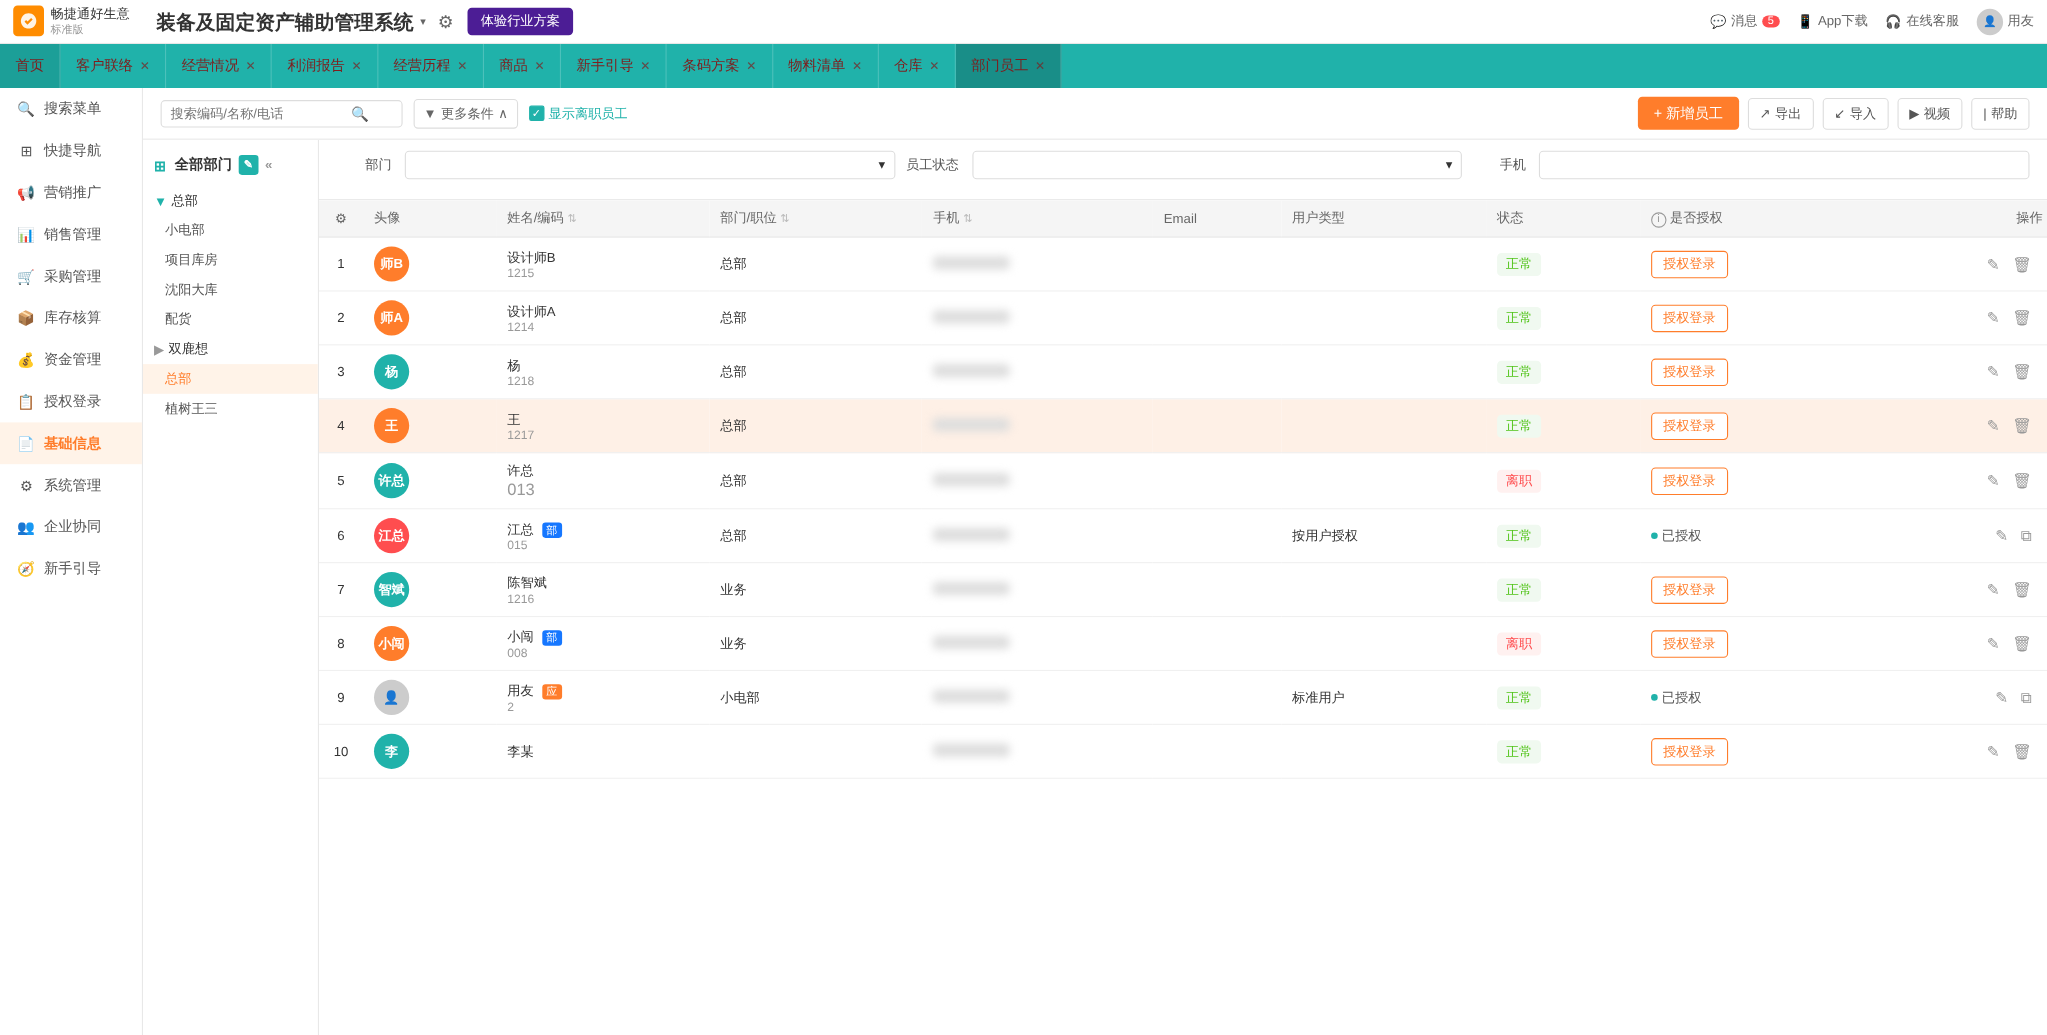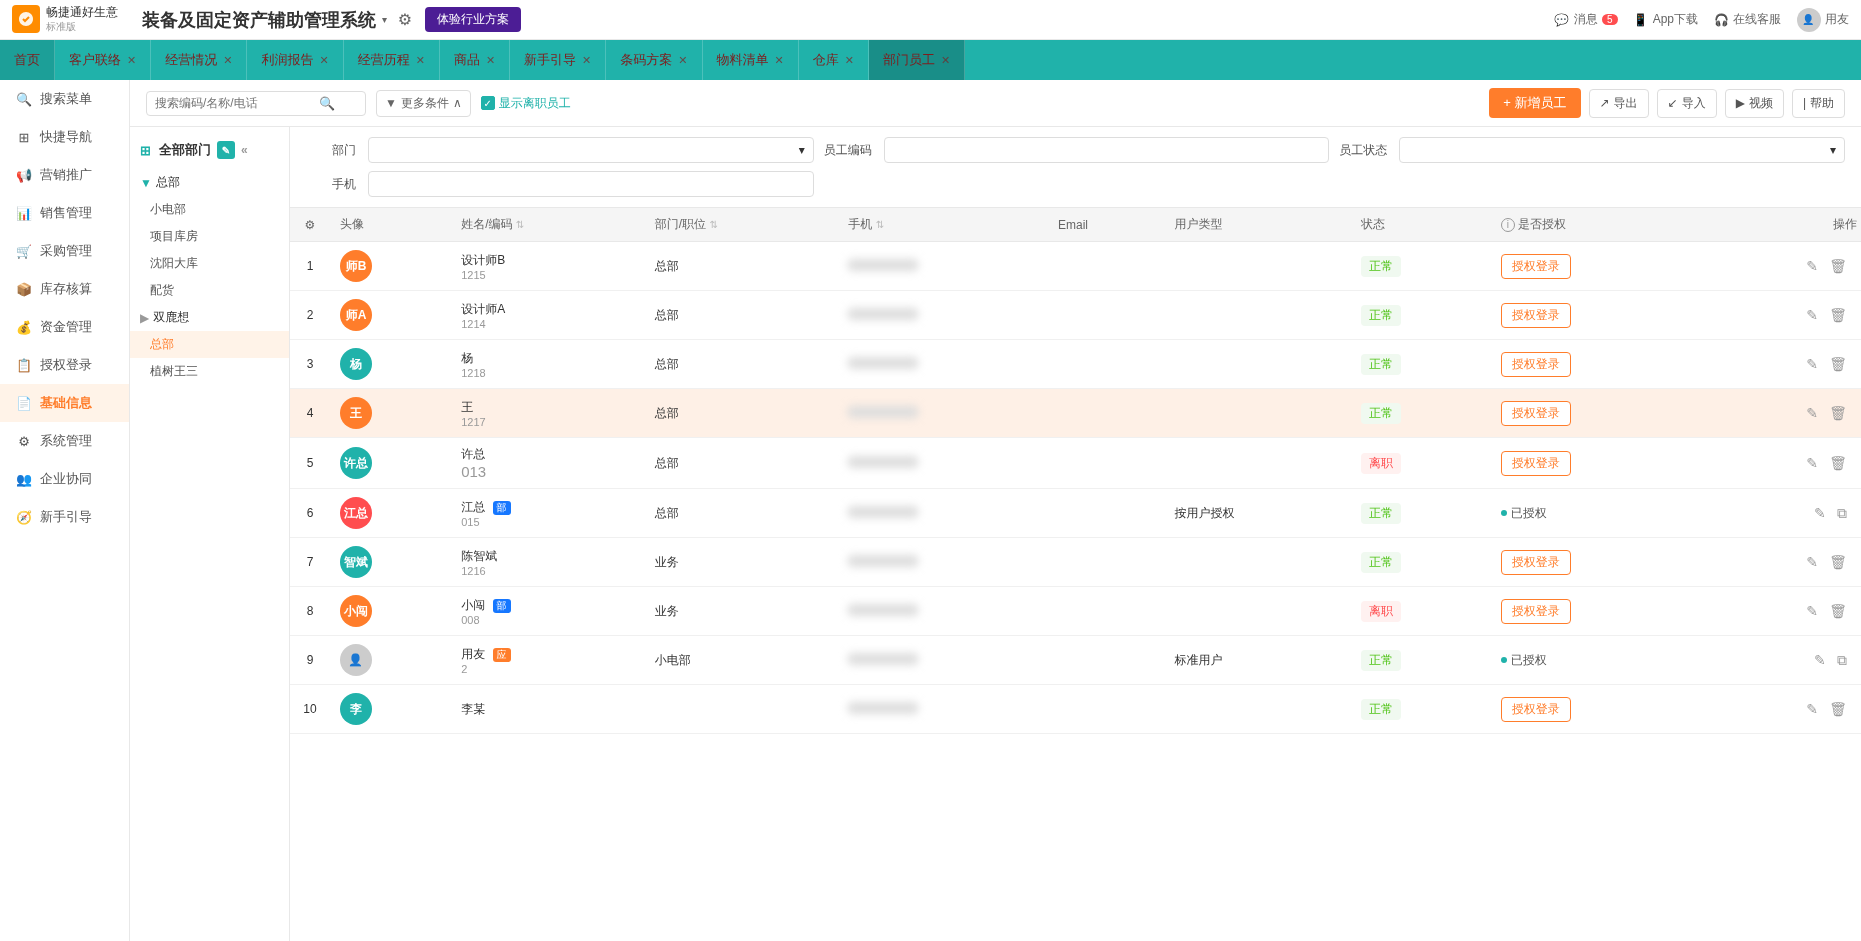--- a/index.html
+++ b/index.html
@@ -316,24 +316,20 @@
 
         <div class="search-form">
           <div class="form-row">
             <span class="form-label">部门</span>
             <div class="form-select" style="flex:1;border:1px solid #ddd;border-radius:4px;padding:5px 8px;font-size:12px;display:flex;align-items:center;justify-content:space-between;background:#fff;">
               <span></span>
               <span>▾</span>
             </div>
           </div>
           <div class="form-row">
-            <span class="form-label">员工编码</span>
-            <input class="form-input" type="text" style="">
-          </div>
-          <div class="form-row">
             <span class="form-label">员工状态</span>
             <div class="form-select" style="flex:1;border:1px solid #ddd;border-radius:4px;padding:5px 8px;font-size:12px;display:flex;align-items:center;justify-content:space-between;background:#fff;">
               <span></span>
               <span>▾</span>
             </div>
           </div>
           <div class="form-row">
             <span class="form-label">手机</span>
             <input class="form-input" type="text" style="">
           </div>

